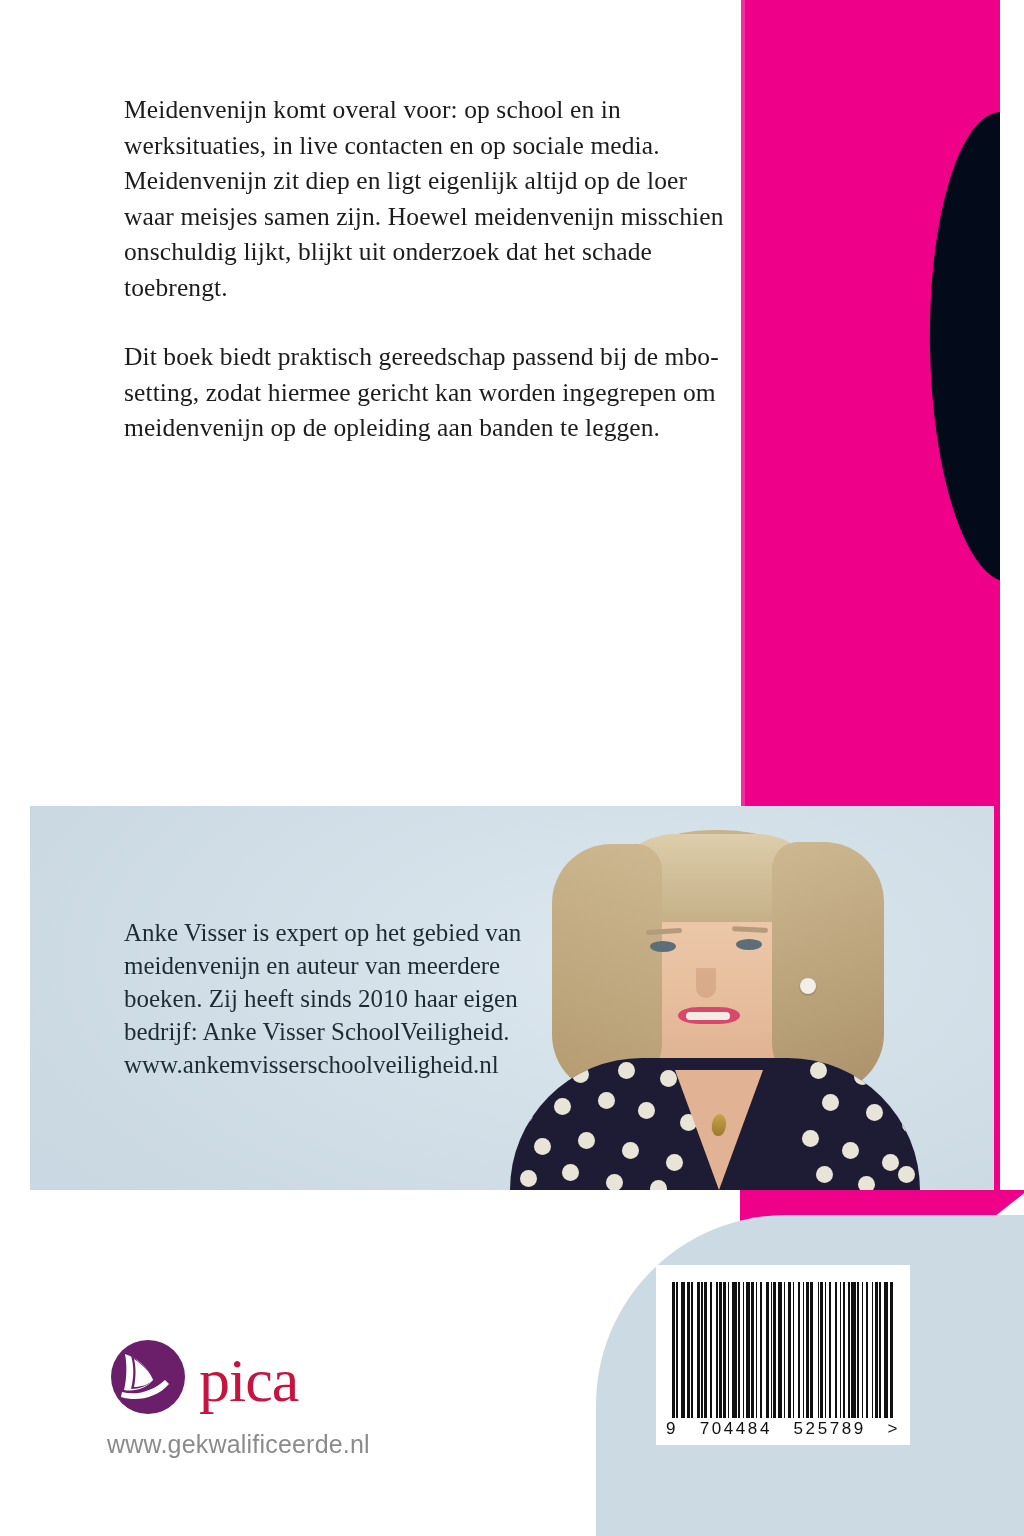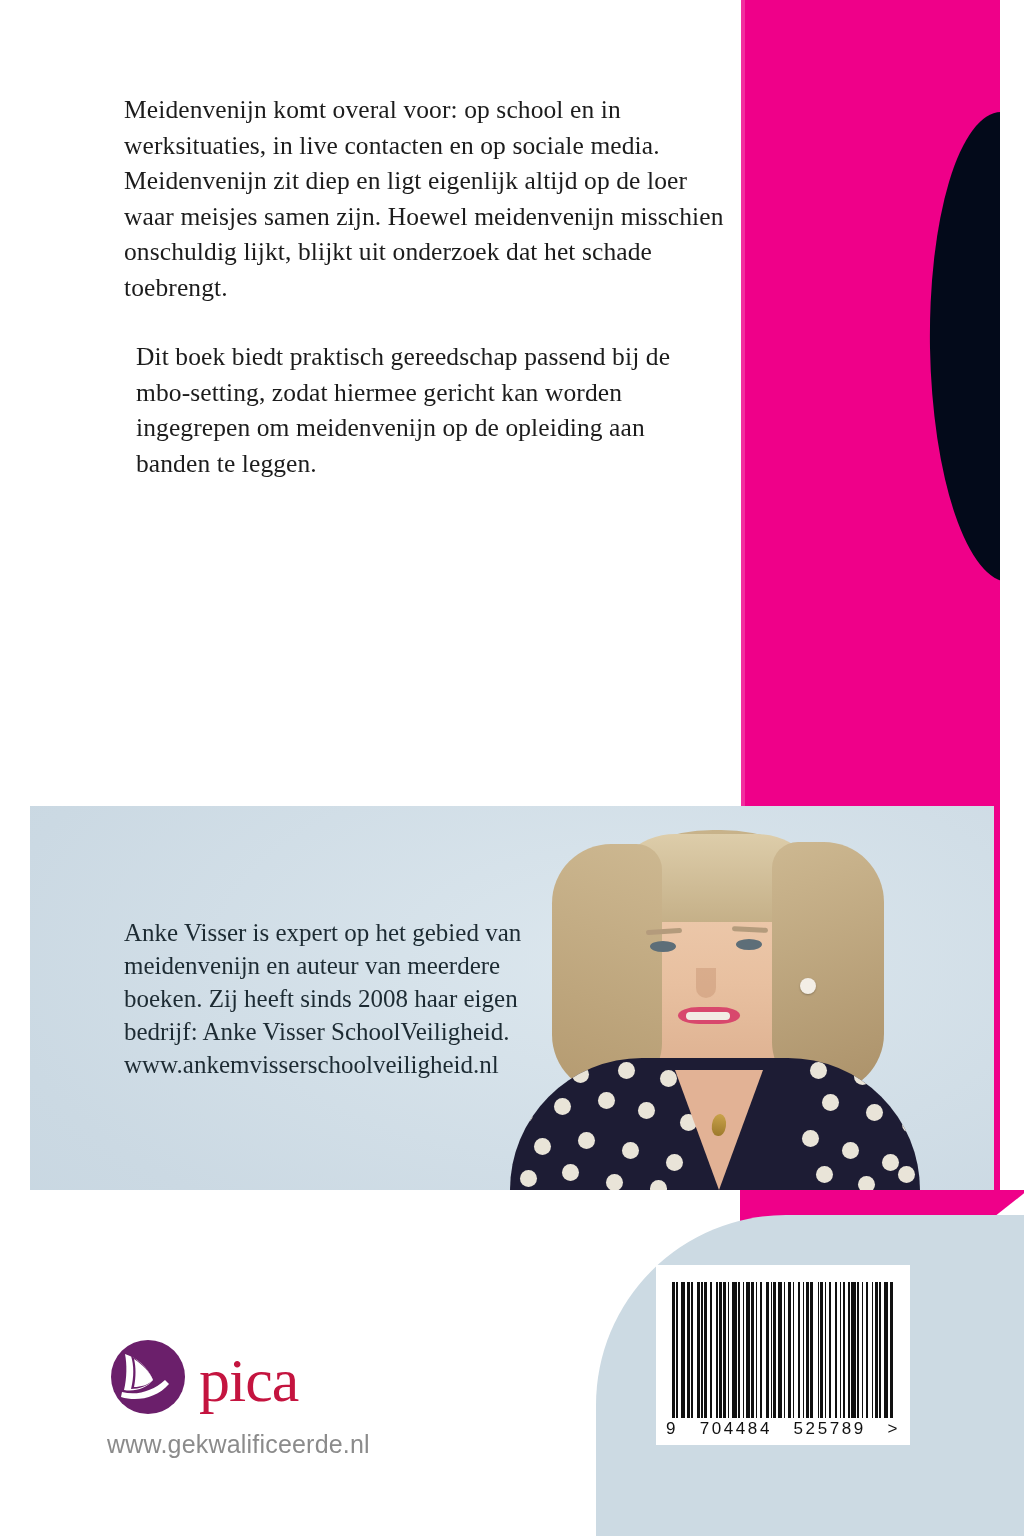--- a/index.html
+++ b/index.html
@@ -49,21 +49,21 @@
     width:600px;
   }
   .blurb p{
     margin:0 0 34px 0;
     font-family:"Liberation Serif",serif;
     font-size:25.5px;
     line-height:35.5px;
     color:#1c1c1c;
     letter-spacing:.1px;
   }
-  .blurb p:last-child{margin-bottom:0;margin-left:12px;}
+  .blurb p:last-child{margin-bottom:0;}
 
   
   .photo-band{
     position:absolute;
     left:30px;top:806px;
     width:970px;height:384px;
     background:var(--paleblue,#ccdae3);
     overflow:hidden;
   }
   
@@ -344,21 +344,21 @@
           <i style="left: 388px; top: 108px;"></i>
         </div>
       <div class="p-vneck"></div>
       <div class="p-necklace"></div>
     </div>
 
     <div class="photo-band-magenta"></div>
   </div>
 
   <div class="bio">
-    <p>Anke Visser is expert op het gebied van meidenvenijn en auteur van meerdere boeken. Zij heeft sinds 2008 haar eigen bedrijf: Anke Visser SchoolVeiligheid. www.ankemvisserschoolveiligheid.nl</p>
+    <p>Anke Visser is expert op het gebied van meidenvenijn en auteur van meerdere boeken. Zij heeft sinds 2010 haar eigen bedrijf: Anke Visser SchoolVeiligheid. www.ankemvisserschoolveiligheid.nl</p>
   </div>
 
   <div class="lower-wedge"></div>
 
   <div class="blue-corner"></div>
 
   <div class="barcode-box">
     <div class="bars" id="bars">
         <span style="width: 3.2px;"></span>
         <span class="w" style="width: 1.6px;"></span>

